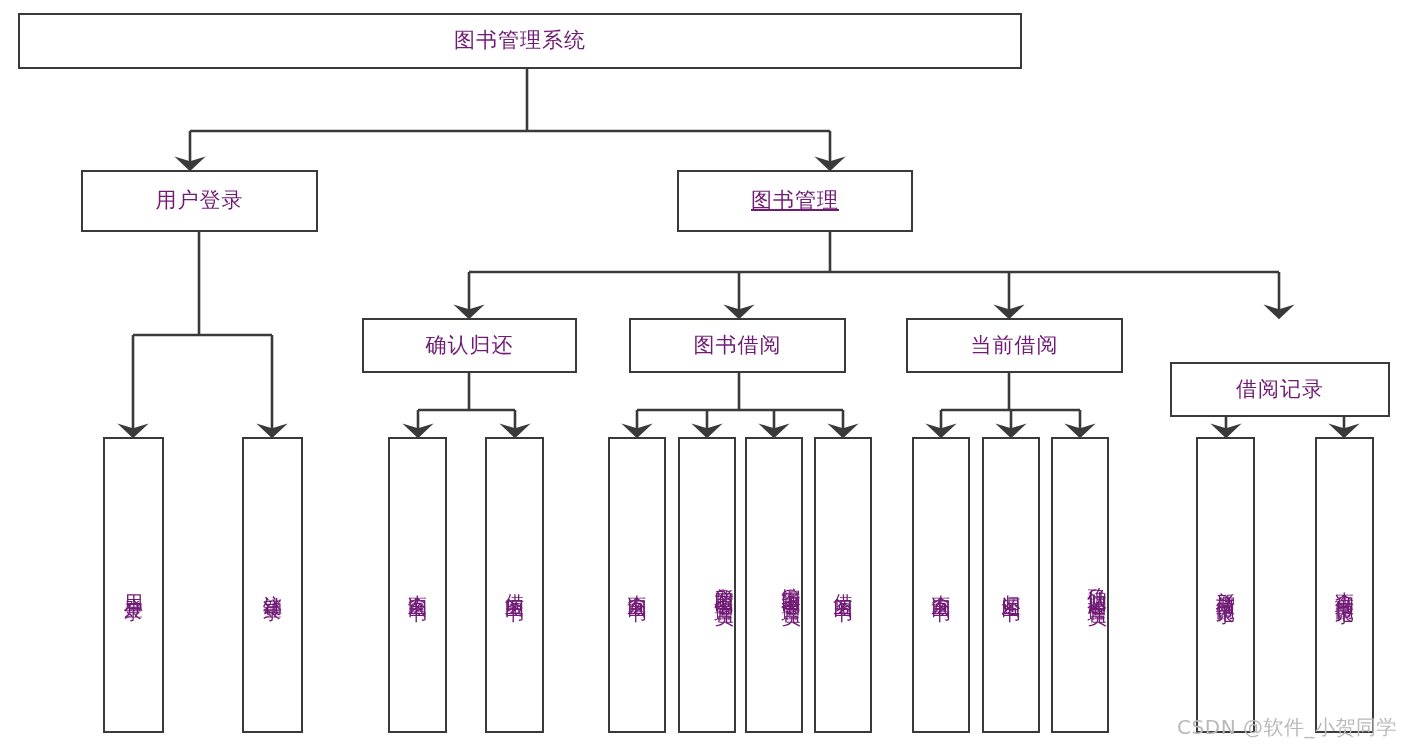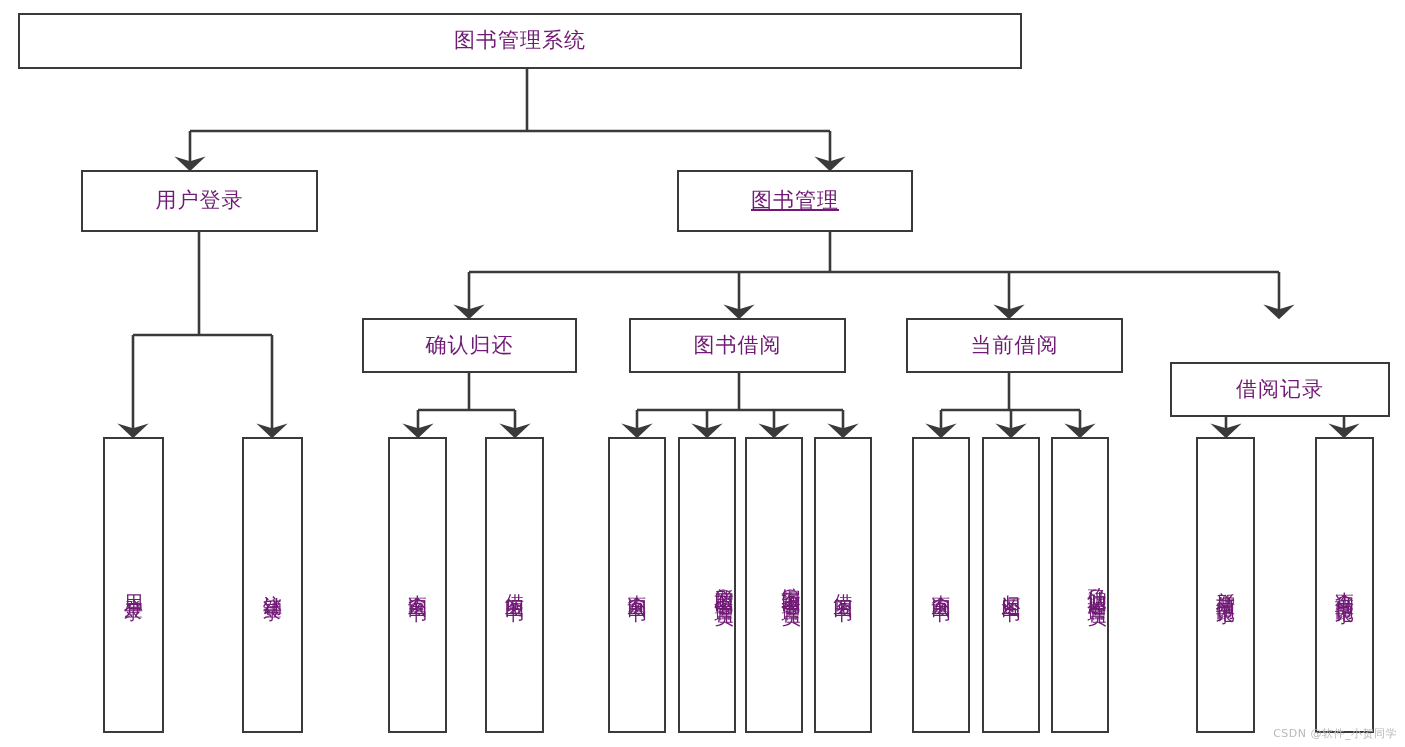--- a/index.html
+++ b/index.html
@@ -56,21 +56,21 @@
     align-items: center;
   }
   .node-label {
     display: block;
     white-space: pre-wrap;
   }
   .watermark {
     position: absolute;
     right: 8px;
     bottom: 6px;
-    font-size: 11px;
+    font-size: 20px;
     color: #b9b9b9;
     letter-spacing: 0.5px;
     white-space: nowrap;
     pointer-events: none;
   }
 </style>
 </head>
 <body>
 
 <div id="diagram-root">

